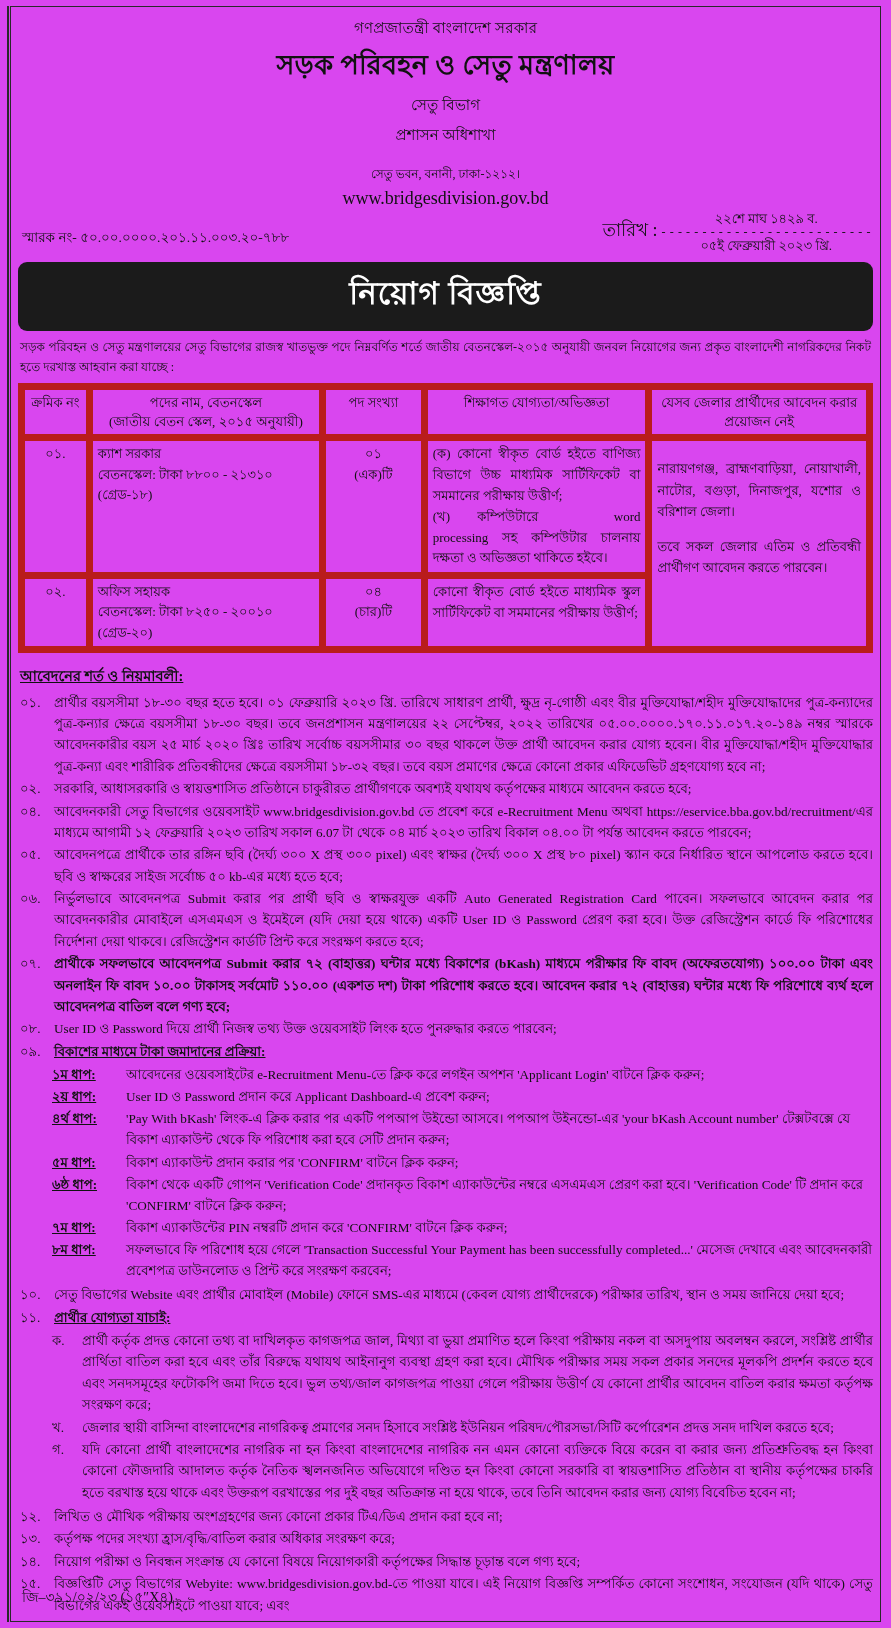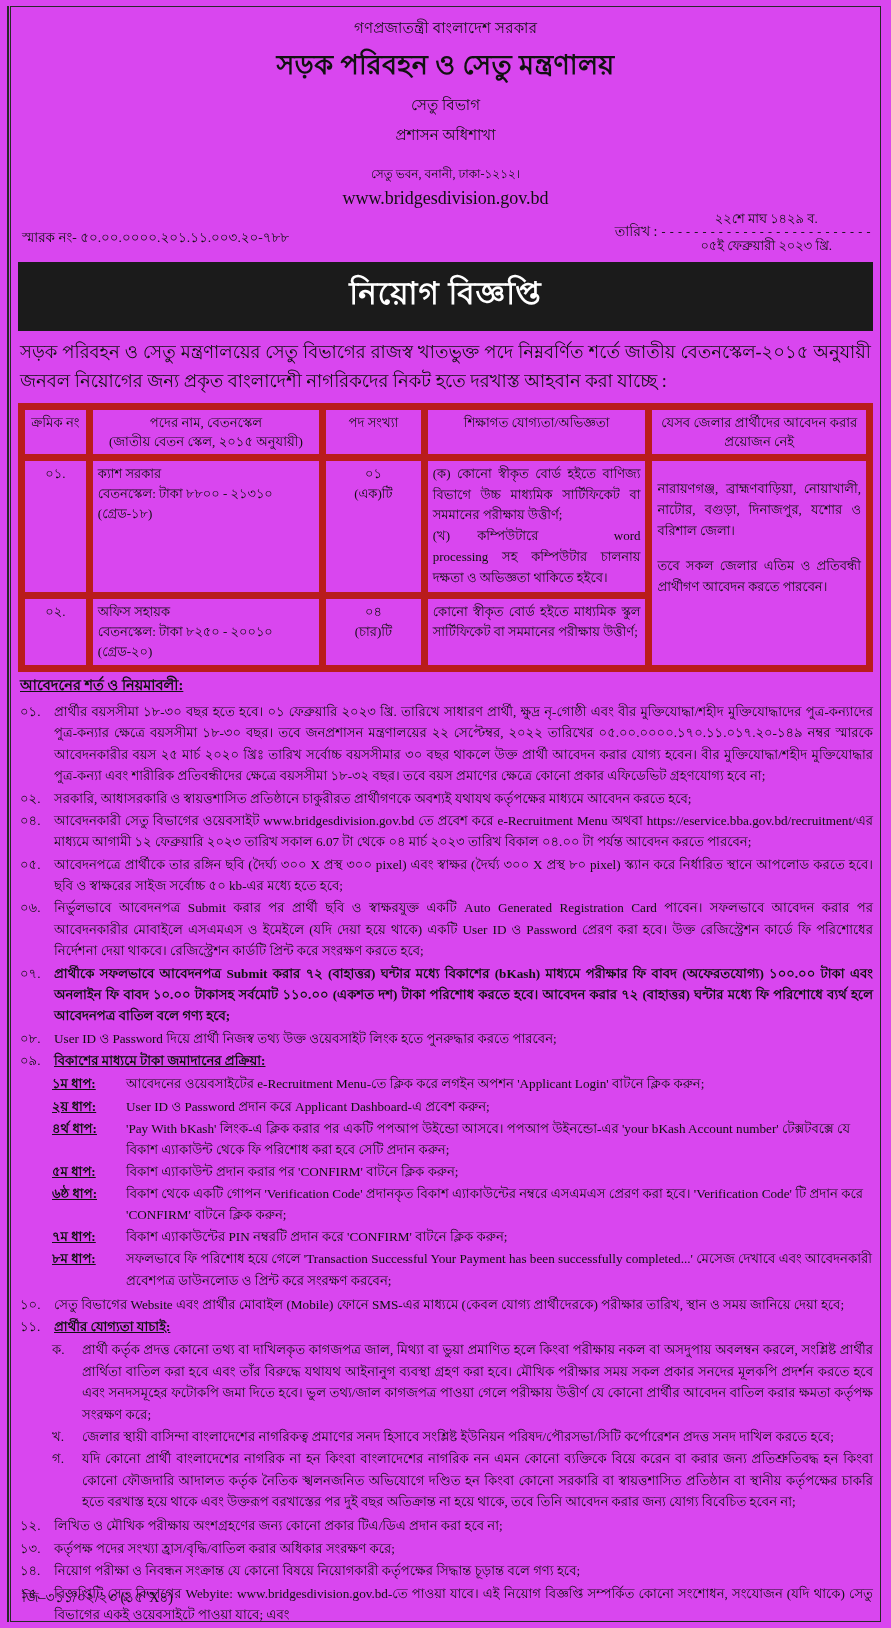--- a/index.html
+++ b/index.html
@@ -73,47 +73,48 @@
     margin-top: 2px;
     padding: 0 2px 0 4px;
   }
   .memo-no { font-size: 13.5px; padding-bottom: 4px; }
   .date-block {
     display: flex;
     align-items: center;
     gap: 4px;
     font-size: 13px;
   }
-  .date-label { font-size: 14px; padding-bottom: 2px;}
+  .date-label { font-size: 18px; padding-bottom: 2px;}
   .date-stack { text-align: center; line-height: 1.25; }
   .date-bn { font-size: 13px; }
   .date-dashes {
     font-size: 12px;
     letter-spacing: .6px;
     line-height: .9;
   }
   .date-en { font-size: 13px; }
 
   
   .banner {
     margin-top: 8px;
     background: #1b1b1b;
     color: #fff;
     text-align: center;
     padding: 7px 0 10px;
+    border-radius: 9px;
   }
   .banner-text {
     font-size: 31px;
     font-weight: bold;
     letter-spacing: 1px;
   }
 
   
   .intro {
-    font-size: 18px;
+    font-size: 12px;
     line-height: 1.62;
     text-align: justify;
     margin-top: 7px;
     padding: 0 2px;
   }
 
   
   table.jobs {
     width: 100%;
     border-collapse: collapse;
@@ -139,21 +140,21 @@
   td.center { text-align: center; }
   .cell-line { line-height: 1.55; }
   .just { text-align: justify; line-height: 1.6; }
   .dist-cell { line-height: 1.62; }
   .dist-gap { height: 14px; }
 
   
   .cond-title {
     font-size: 14.5px;
     font-weight: bold;
-    margin-top: 2px;
+    margin-top: 12px;
     text-decoration: underline;
     padding-left: 2px;
   }
   ol.conds {
     list-style: none;
     margin: 3px 0 0 0;
     padding: 0;
   }
   ol.conds > li {
     display: flex;

